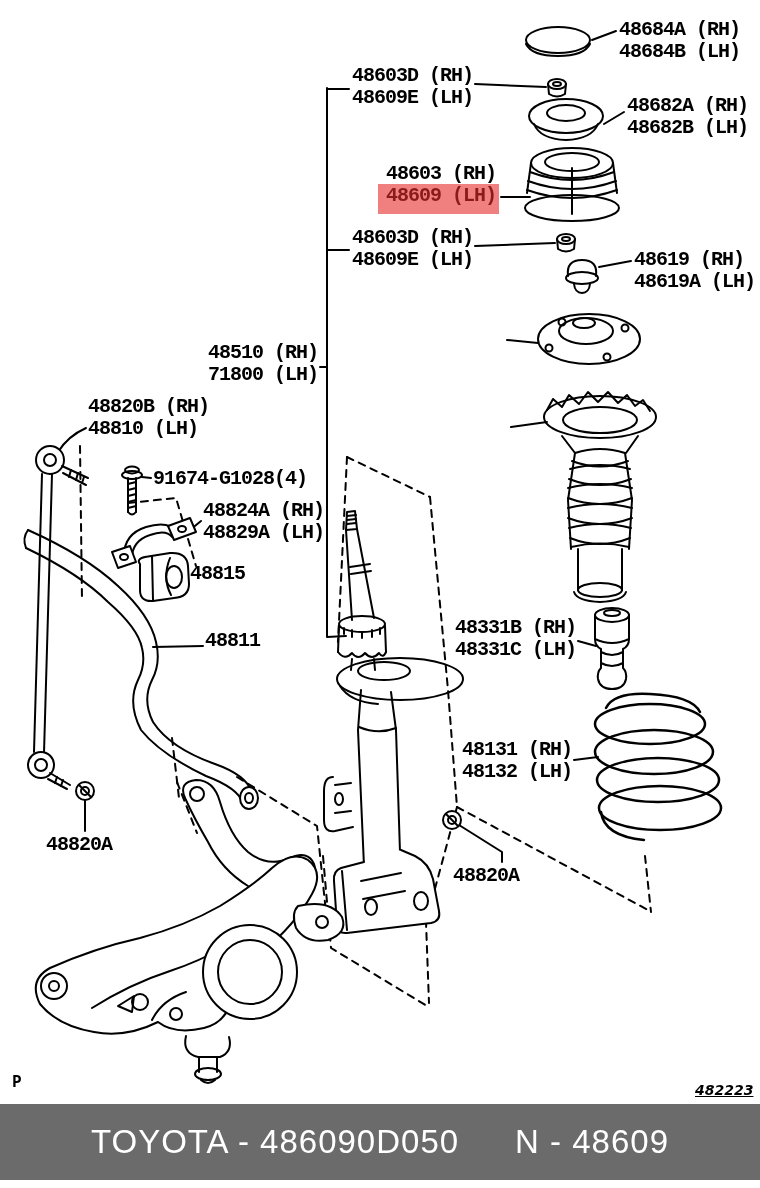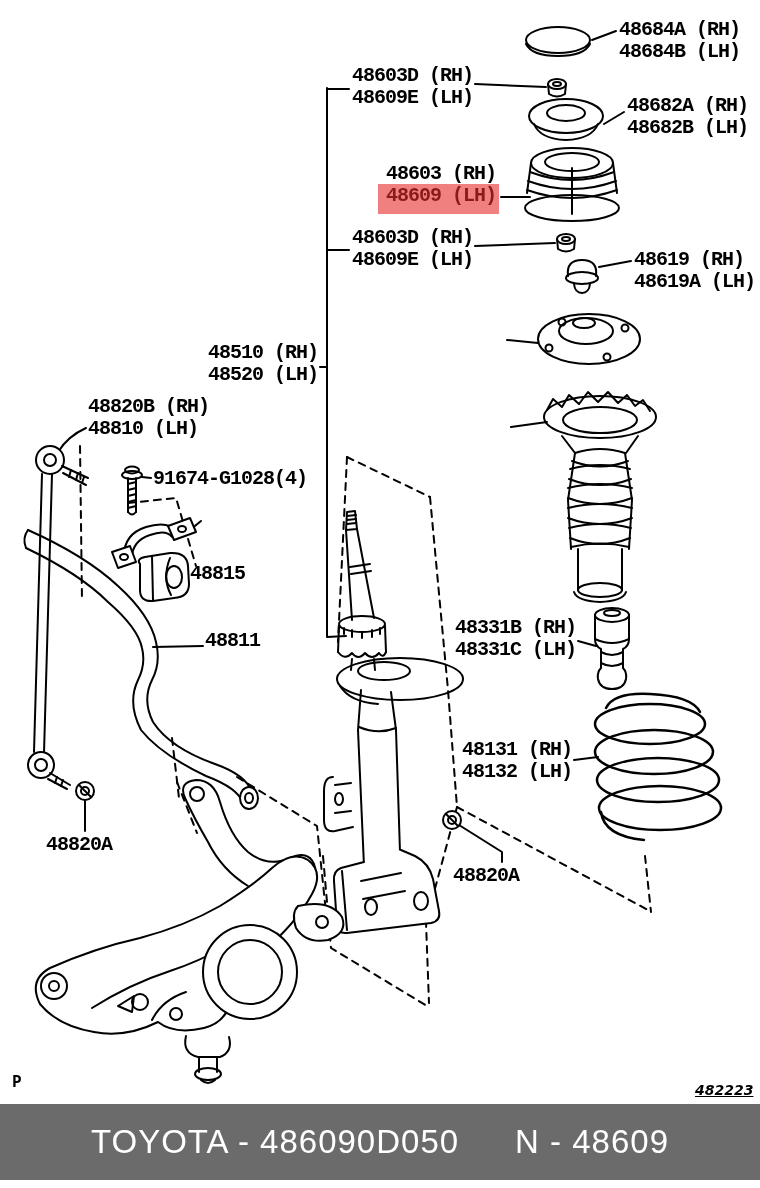--- a/index.html
+++ b/index.html
@@ -293,29 +293,33 @@
   <div class="lbl" style="left:352px;top:227px">
     <div>48603D (RH)</div>
     <div>48609E (LH)</div>
   </div>
   <div class="lbl" style="left:634px;top:249px">
     <div>48619 (RH)</div>
     <div>48619A (LH)</div>
   </div>
   <div class="lbl" style="left:208px;top:342px">
     <div>48510 (RH)</div>
-    <div>48520 (LH)</div>
+    <div>71800 (LH)</div>
   </div>
   <div class="lbl" style="left:88px;top:396px">
     <div>48820B (RH)</div>
     <div>48810 (LH)</div>
   </div>
   <div class="lbl" style="left:153px;top:468px">
     <div>91674-G1028(4)</div>
   </div>
+  <div class="lbl" style="left:203px;top:500px">
+    <div>48824A (RH)</div>
+    <div>48829A (LH)</div>
+  </div>
   <div class="lbl" style="left:190px;top:563px">
     <div>48815</div>
   </div>
   <div class="lbl" style="left:205px;top:630px">
     <div>48811</div>
   </div>
   <div class="lbl" style="left:455px;top:617px">
     <div>48331B (RH)</div>
     <div>48331C (LH)</div>
   </div>

